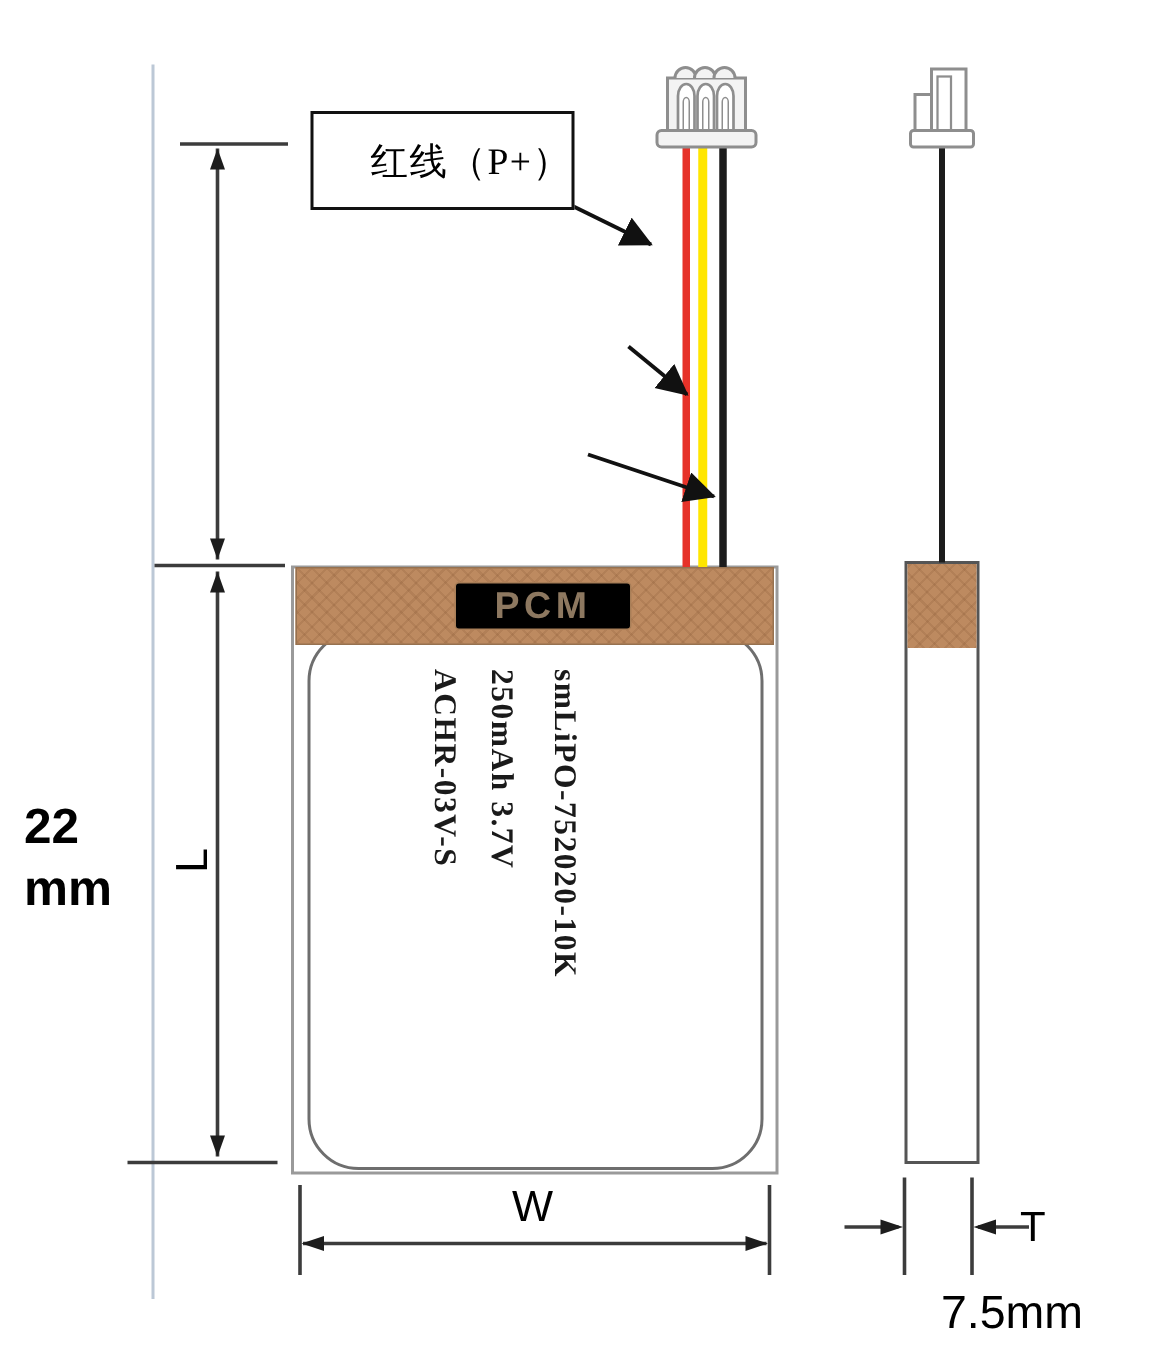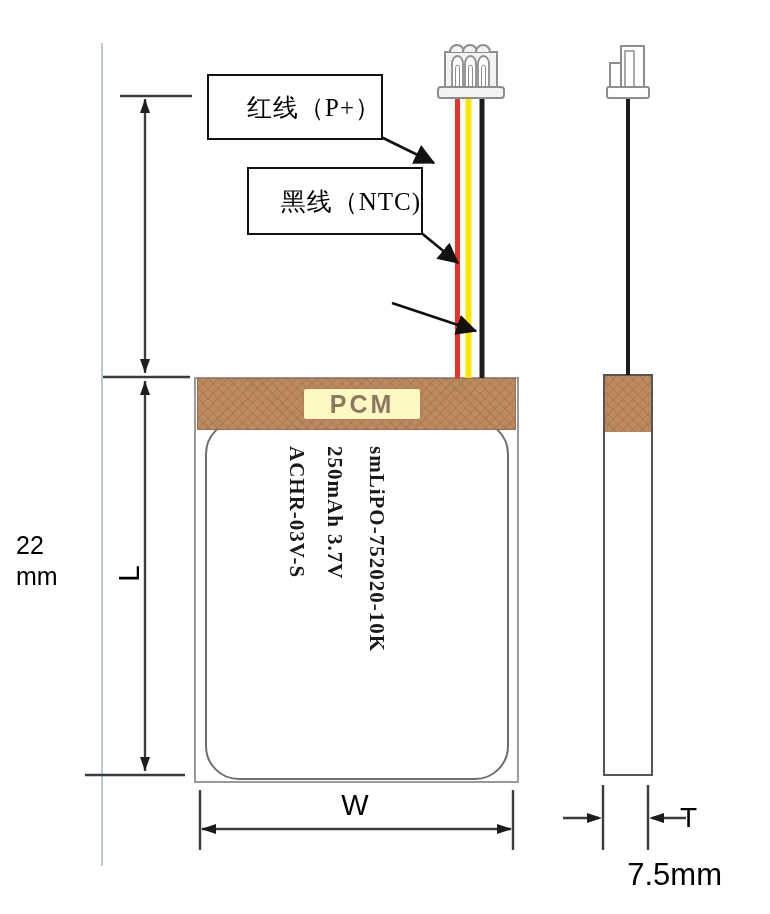--- a/index.html
+++ b/index.html
@@ -17,38 +17,38 @@
   .callout.c2{left:247px;top:167px;width:172px;height:64px;}
   .callout.c3{left:218px;top:252px;width:174px;height:56px;}
 
   
   .shell{left:194px;top:377px;width:321px;height:402px;border:2px solid #9a9a9a;background:#fff;z-index:1;}
   .cell-body{left:205px;top:420px;width:300px;height:356px;border:2px solid #6e6e6e;border-radius:34px;background:#fff;z-index:2;}
   .pcm{left:197px;top:378px;width:317px;height:50px;background-color:#bd8a60;
        background-image:repeating-linear-gradient(45deg,rgba(120,74,40,.16) 0 1.5px,transparent 1.5px 7px),
                         repeating-linear-gradient(-45deg,rgba(120,74,40,.16) 0 1.5px,transparent 1.5px 7px);
        border:1px solid #96714f;z-index:3;}
-  .pcm-tag{left:303px;top:388px;width:116px;height:30px;background:#fef9c3;border:1px solid #a97f58;border-radius:3px;
+  .pcm-tag{left:303px;top:388px;width:116px;height:30px;background:#000000;border:1px solid #a97f58;border-radius:3px;
            display:flex;align-items:center;justify-content:center;font-size:25px;font-weight:700;
            letter-spacing:3px;color:#8d7860;z-index:4;}
 
   
   .vtext{transform:rotate(90deg);transform-origin:top left;white-space:nowrap;z-index:5;
          font-family:"Liberation Serif",serif;font-size:21px;font-weight:700;color:#1a1a1a;letter-spacing:1px;}
   .vt1{left:389px;top:446px;} .vt2{left:347px;top:446px;} .vt3{left:309px;top:446px;}
 
   
   .side-cell{left:603px;top:374px;width:46px;height:398px;border:2px solid #555;background:#fff;z-index:1;}
   .side-pcm{left:0;top:0;width:100%;height:56px;background-color:#bd8a60;
             background-image:repeating-linear-gradient(45deg,rgba(120,74,40,.16) 0 1.5px,transparent 1.5px 7px),
                              repeating-linear-gradient(-45deg,rgba(120,74,40,.16) 0 1.5px,transparent 1.5px 7px);}
 
   
   .dim{color:#000;z-index:20;}
-  .dim-22{left:16px;top:530px;font-size:25px;line-height:1.25;}
+  .dim-22{left:16px;top:530px;font-size:33px;line-height:1.25;font-weight:bold;}
   .dim-L{left:112px;top:582px;font-size:30px;transform:rotate(-90deg);transform-origin:top left;white-space:nowrap;}
   .dim-W{left:325px;top:789px;width:60px;text-align:center;font-size:29px;}
   .dim-20{left:300px;top:847px;width:130px;text-align:center;font-size:31px;}
   .dim-T{left:680px;top:802px;font-size:28px;}
   .dim-75{left:592px;top:857px;width:130px;text-align:right;font-size:31px;}
 
   svg.overlay{position:absolute;left:0;top:0;z-index:10;pointer-events:none;}
 </style>
 </head>
 <body>
@@ -65,23 +65,20 @@
   <div class="abs vtext vt1">smLiPO-752020-10K</div>
   <div class="abs vtext vt2">250mAh 3.7V</div>
   <div class="abs vtext vt3">ACHR-03V-S</div>
 
   <div class="abs side-cell">
     <div class="abs side-pcm"></div>
   </div>
 
   <div class="abs callout c1">
     <span>红线（P+）</span>
-  </div>
-  <div class="abs callout c2">
-    <span>黑线（NTC)</span>
   </div>
 
   <div class="abs dim dim-22">
     <div>22</div>
     <div>mm</div>
   </div>
   <div class="abs dim dim-L">L</div>
   <div class="abs dim dim-W">W</div>
   <div class="abs dim dim-T">T</div>
   <div class="abs dim dim-75">7.5mm</div>

